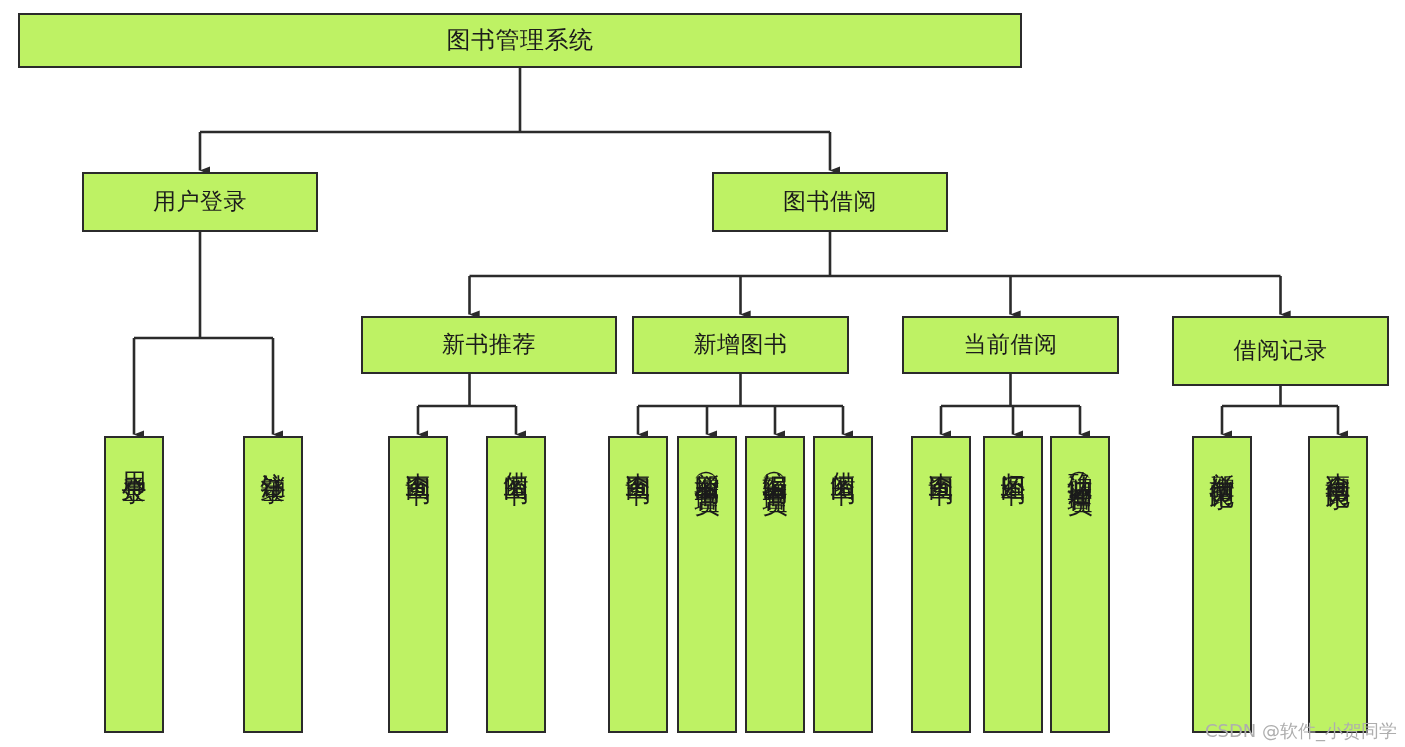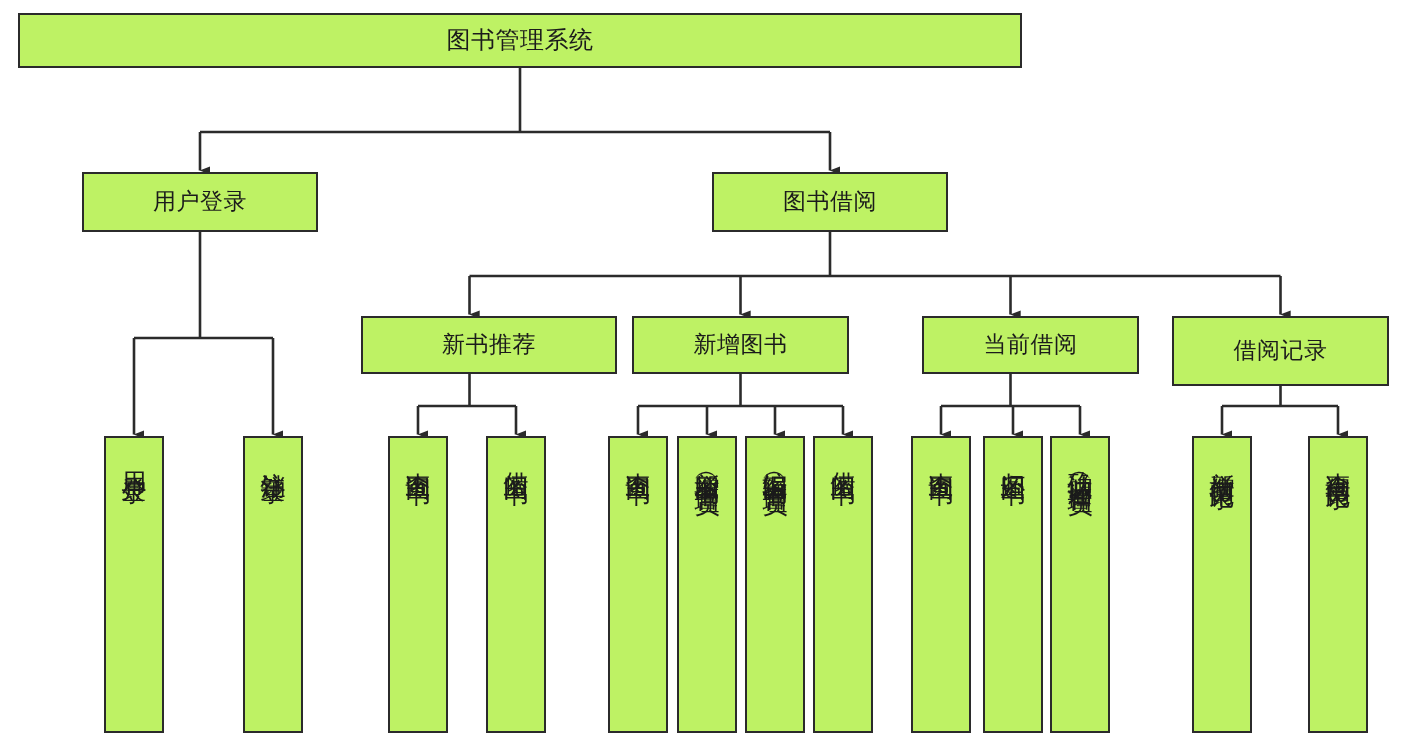--- a/index.html
+++ b/index.html
@@ -128,21 +128,21 @@
       </div>
       <div class="node horizontal" style="left: 712px; top: 172px; width: 236px; height: 60px;">
         <span class="node-label">图书借阅</span>
       </div>
       <div class="node horizontal" style="left: 361px; top: 316px; width: 256px; height: 58px;">
         <span class="node-label">新书推荐</span>
       </div>
       <div class="node horizontal" style="left: 632px; top: 316px; width: 217px; height: 58px;">
         <span class="node-label">新增图书</span>
       </div>
-      <div class="node horizontal" style="left: 902px; top: 316px; width: 217px; height: 58px; margin-left: 20px;">
+      <div class="node horizontal" style="left: 902px; top: 316px; width: 217px; height: 58px;">
         <span class="node-label">当前借阅</span>
       </div>
       <div class="node horizontal" style="left: 1172px; top: 316px; width: 217px; height: 70px;">
         <span class="node-label">借阅记录</span>
       </div>
       <div class="node vertical" style="left: 104px; top: 436px; width: 60px; height: 297px;">
         <span class="node-label">用户登录</span>
       </div>
       <div class="node vertical" style="left: 243px; top: 436px; width: 60px; height: 297px;">
         <span class="node-label">注销登录</span>
@@ -175,13 +175,14 @@
         <span class="node-label">确认归还（管理员）</span>
       </div>
       <div class="node vertical" style="left: 1192px; top: 436px; width: 60px; height: 297px;">
         <span class="node-label">新增借阅记录</span>
       </div>
       <div class="node vertical" style="left: 1308px; top: 436px; width: 60px; height: 297px;">
         <span class="node-label">查询借阅记录</span>
       </div>
     </div>
 
+  <div id="watermark">CSDN @软件_小贺同学</div>
 </div>
 
 </body></html>

